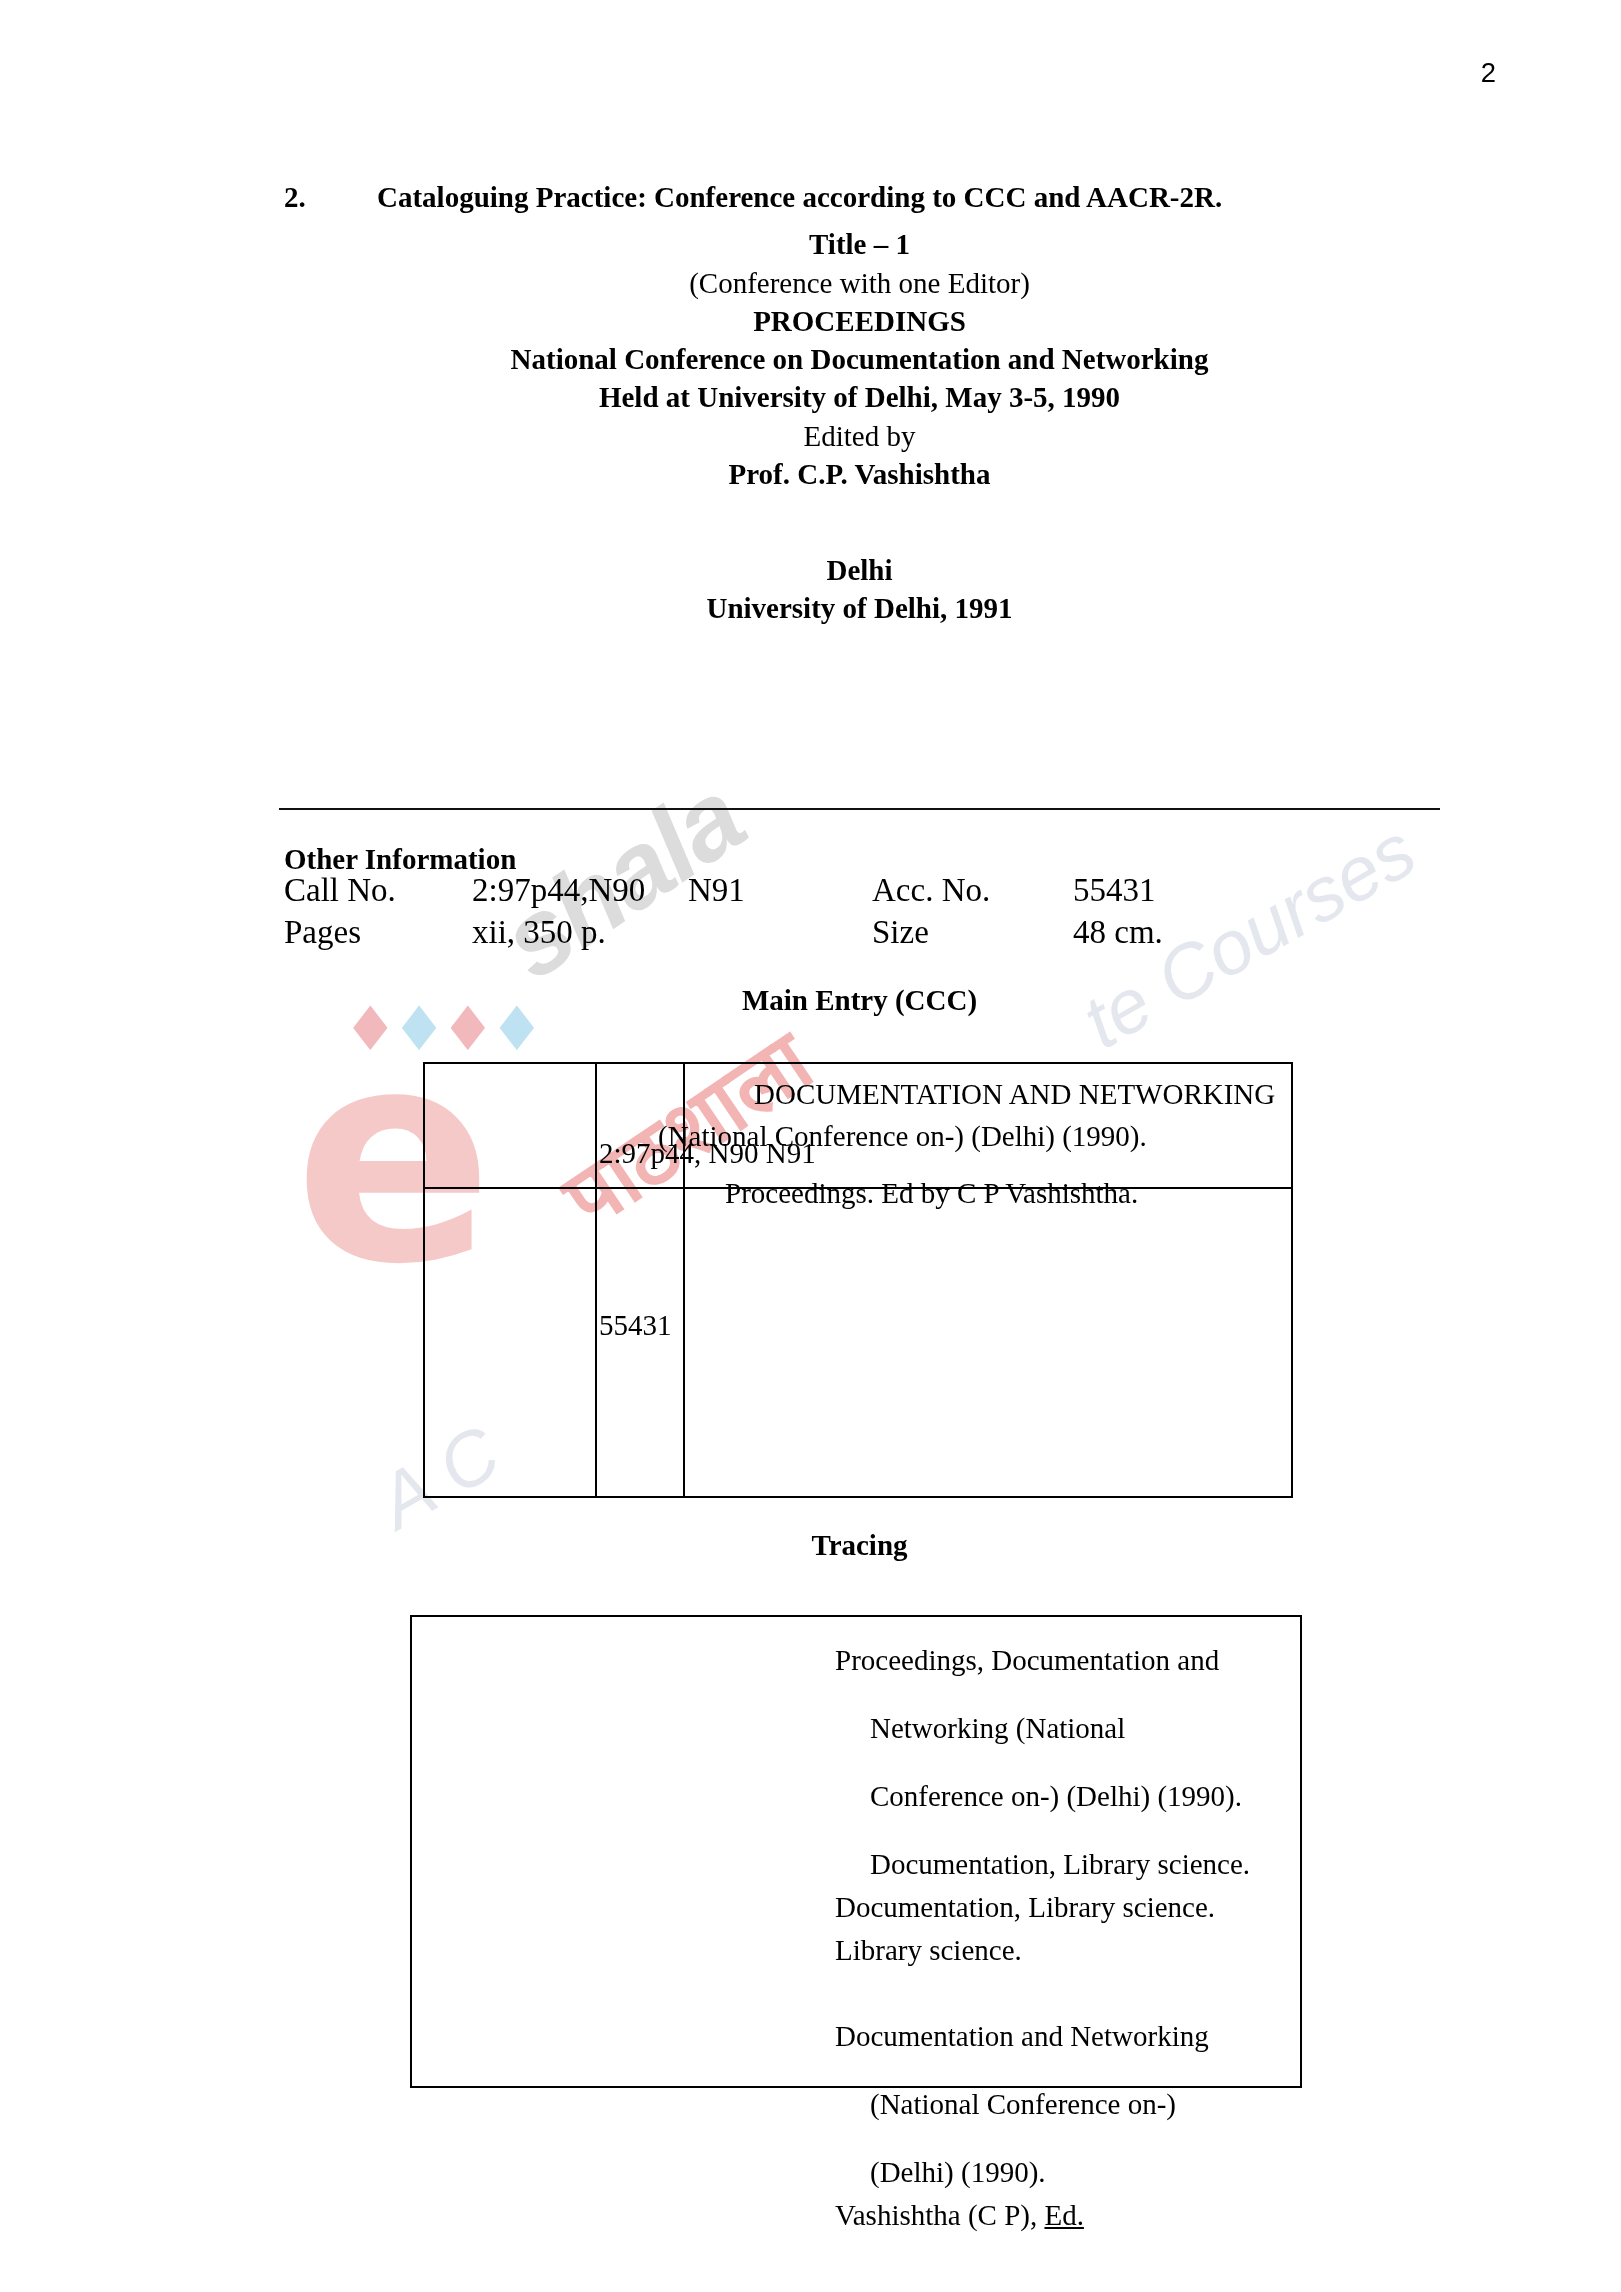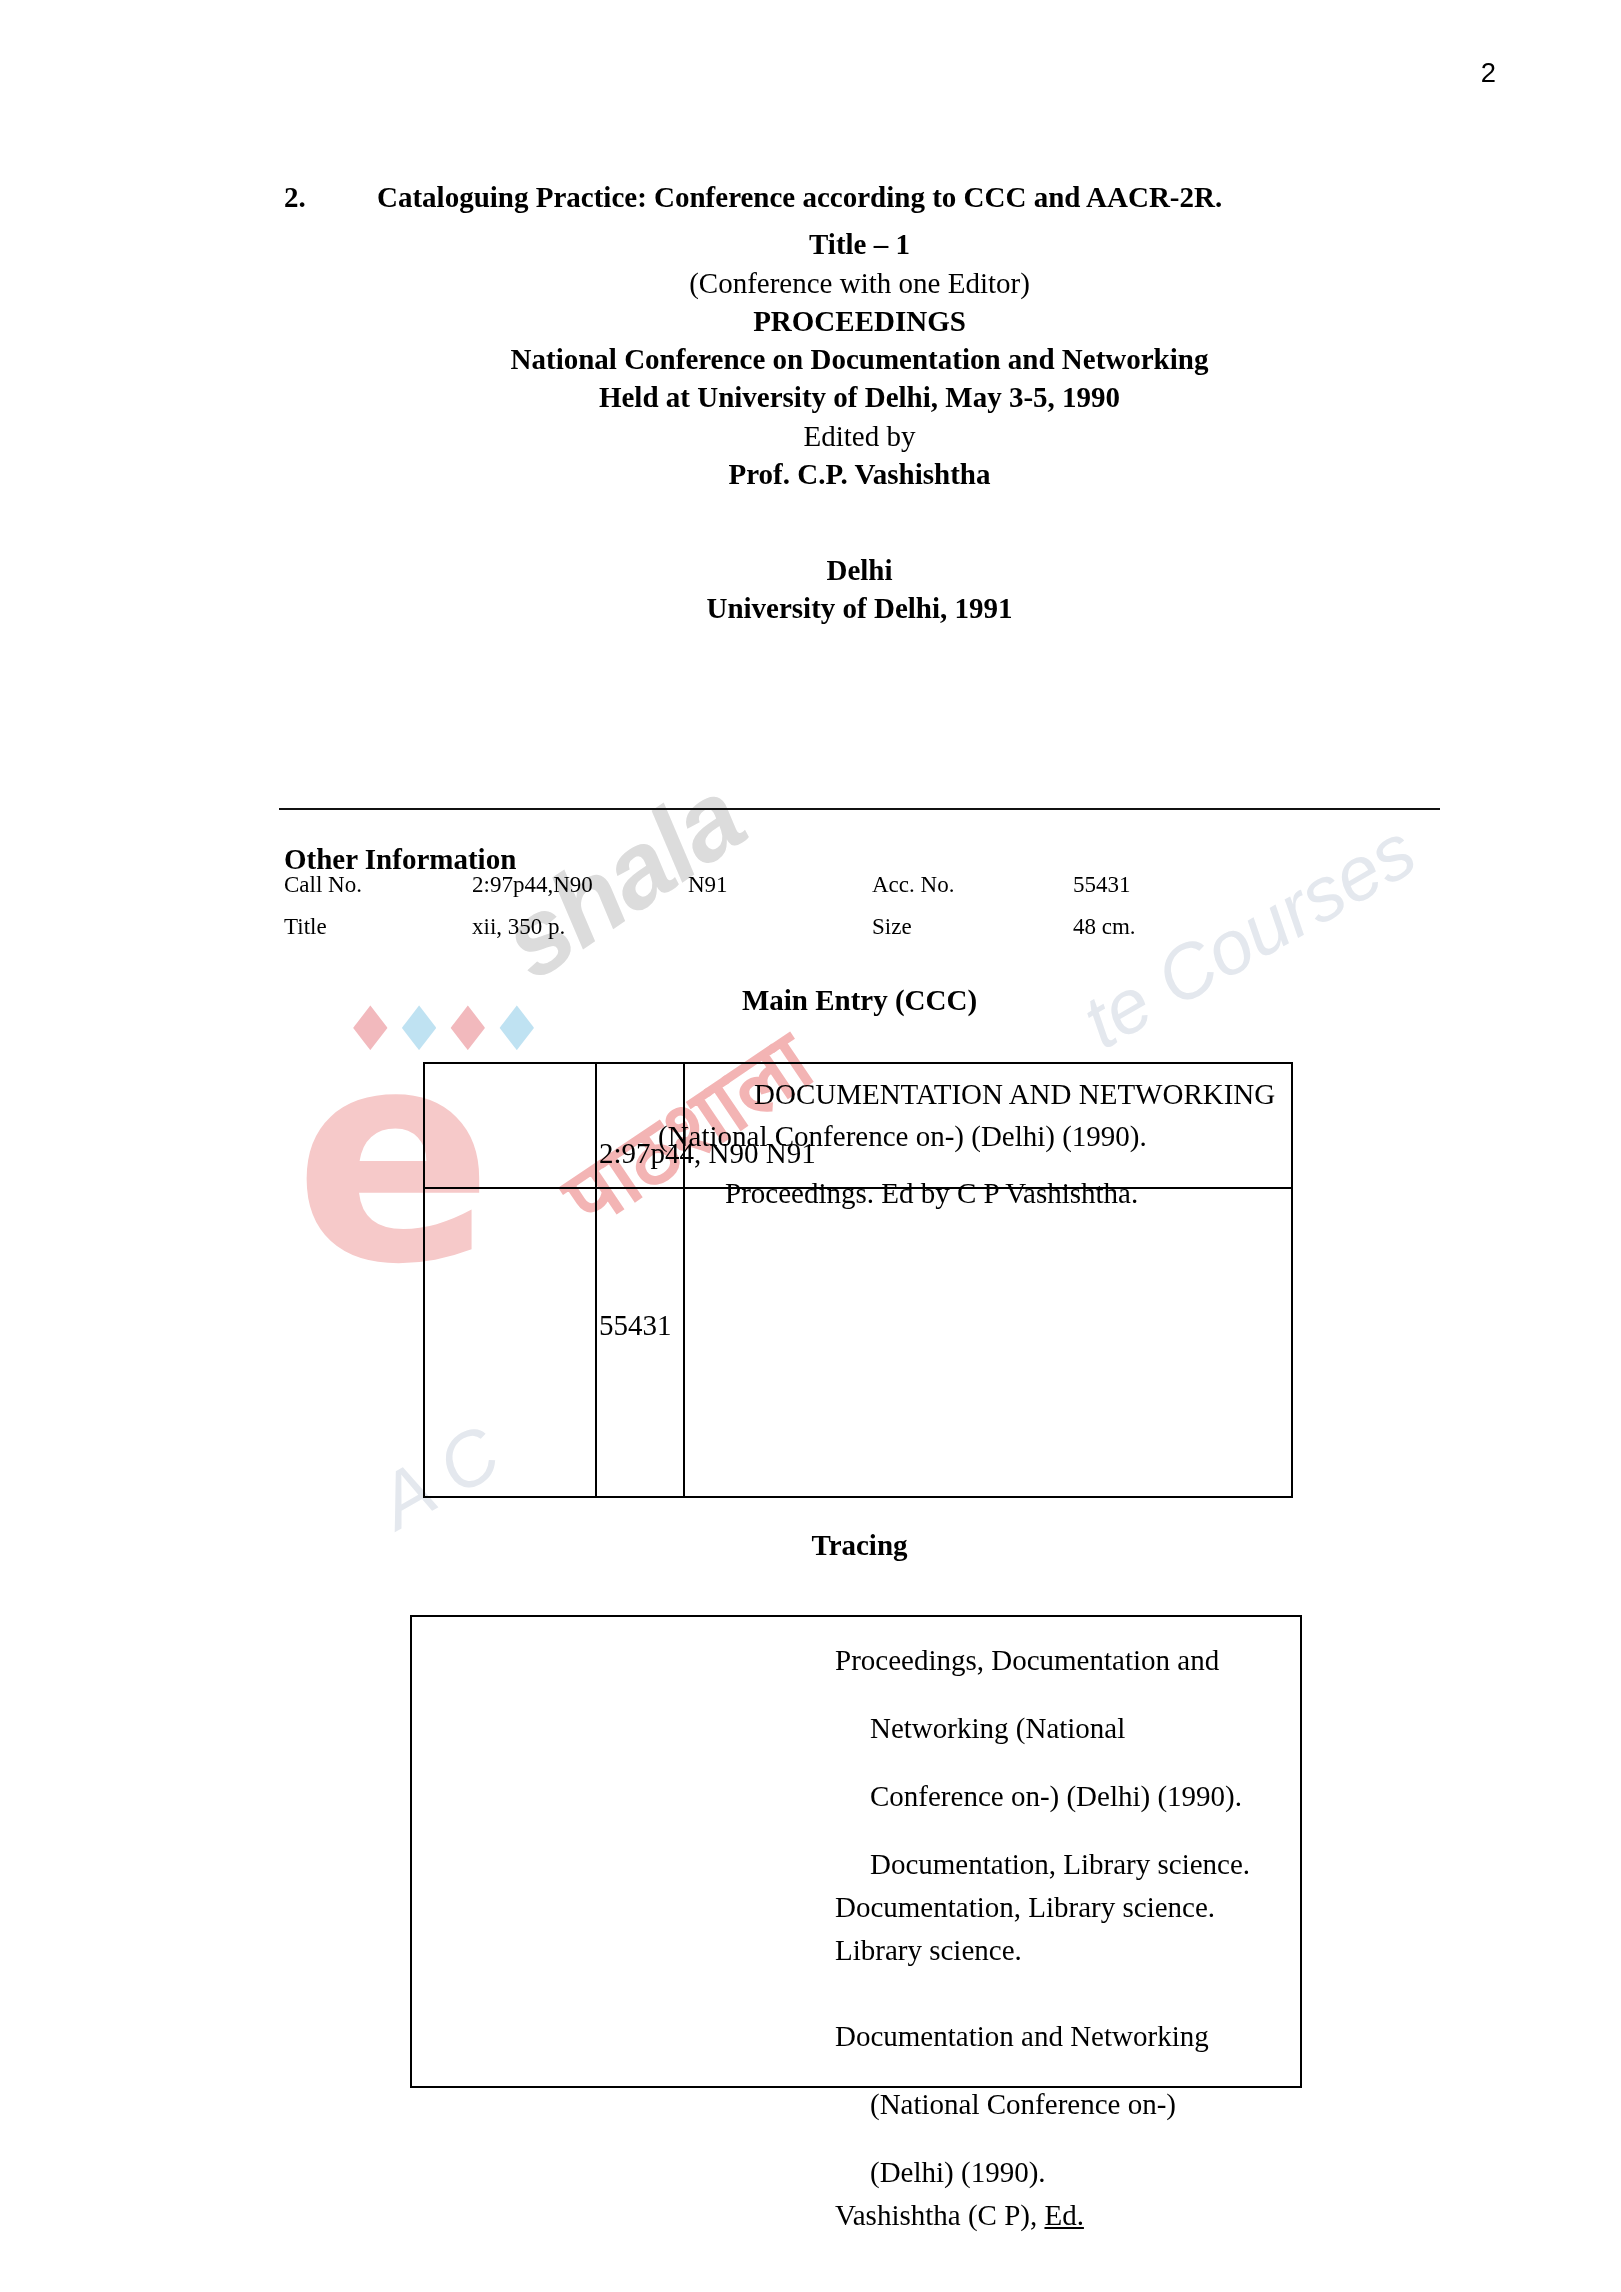--- a/index.html
+++ b/index.html
@@ -158,21 +158,21 @@
     left: 284px;
     top: 831px;
     font-size: 29px;
     font-weight: 700;
     margin-top: 12px;
   }
   .oi-grid {
     position: absolute;
     left: 284px;
     top: 872px;
-    font-size: 23px;
+    font-size: 33px;
     width: 1157px;
   }
   .oi-row {
     display: block;
     position: relative;
     height: 42px;
     white-space: nowrap;
   }
   .oi-label   { position: absolute; left: 0px; }
   .oi-value   { position: absolute; left: 188px; }
@@ -321,21 +321,21 @@
 
     <div class="oi-grid">
       <div class="oi-row">
         <span class="oi-label">Call No.</span>
         <span class="oi-value">2:97p44,N90</span>
         <span class="oi-value2">N91</span>
         <span class="oi-label-r">Acc. No.</span>
         <span class="oi-value-r">55431</span>
       </div>
       <div class="oi-row">
-        <span class="oi-label">Title</span>
+        <span class="oi-label">Pages</span>
         <span class="oi-value">xii, 350 p.</span>
         <span class="oi-value2"></span>
         <span class="oi-label-r">Size</span>
         <span class="oi-value-r">48 cm.</span>
       </div>
     </div>
 
     <div class="section-caption" style="top:984px;">Main Entry (CCC)</div>
 
     <div class="main-entry-table">

